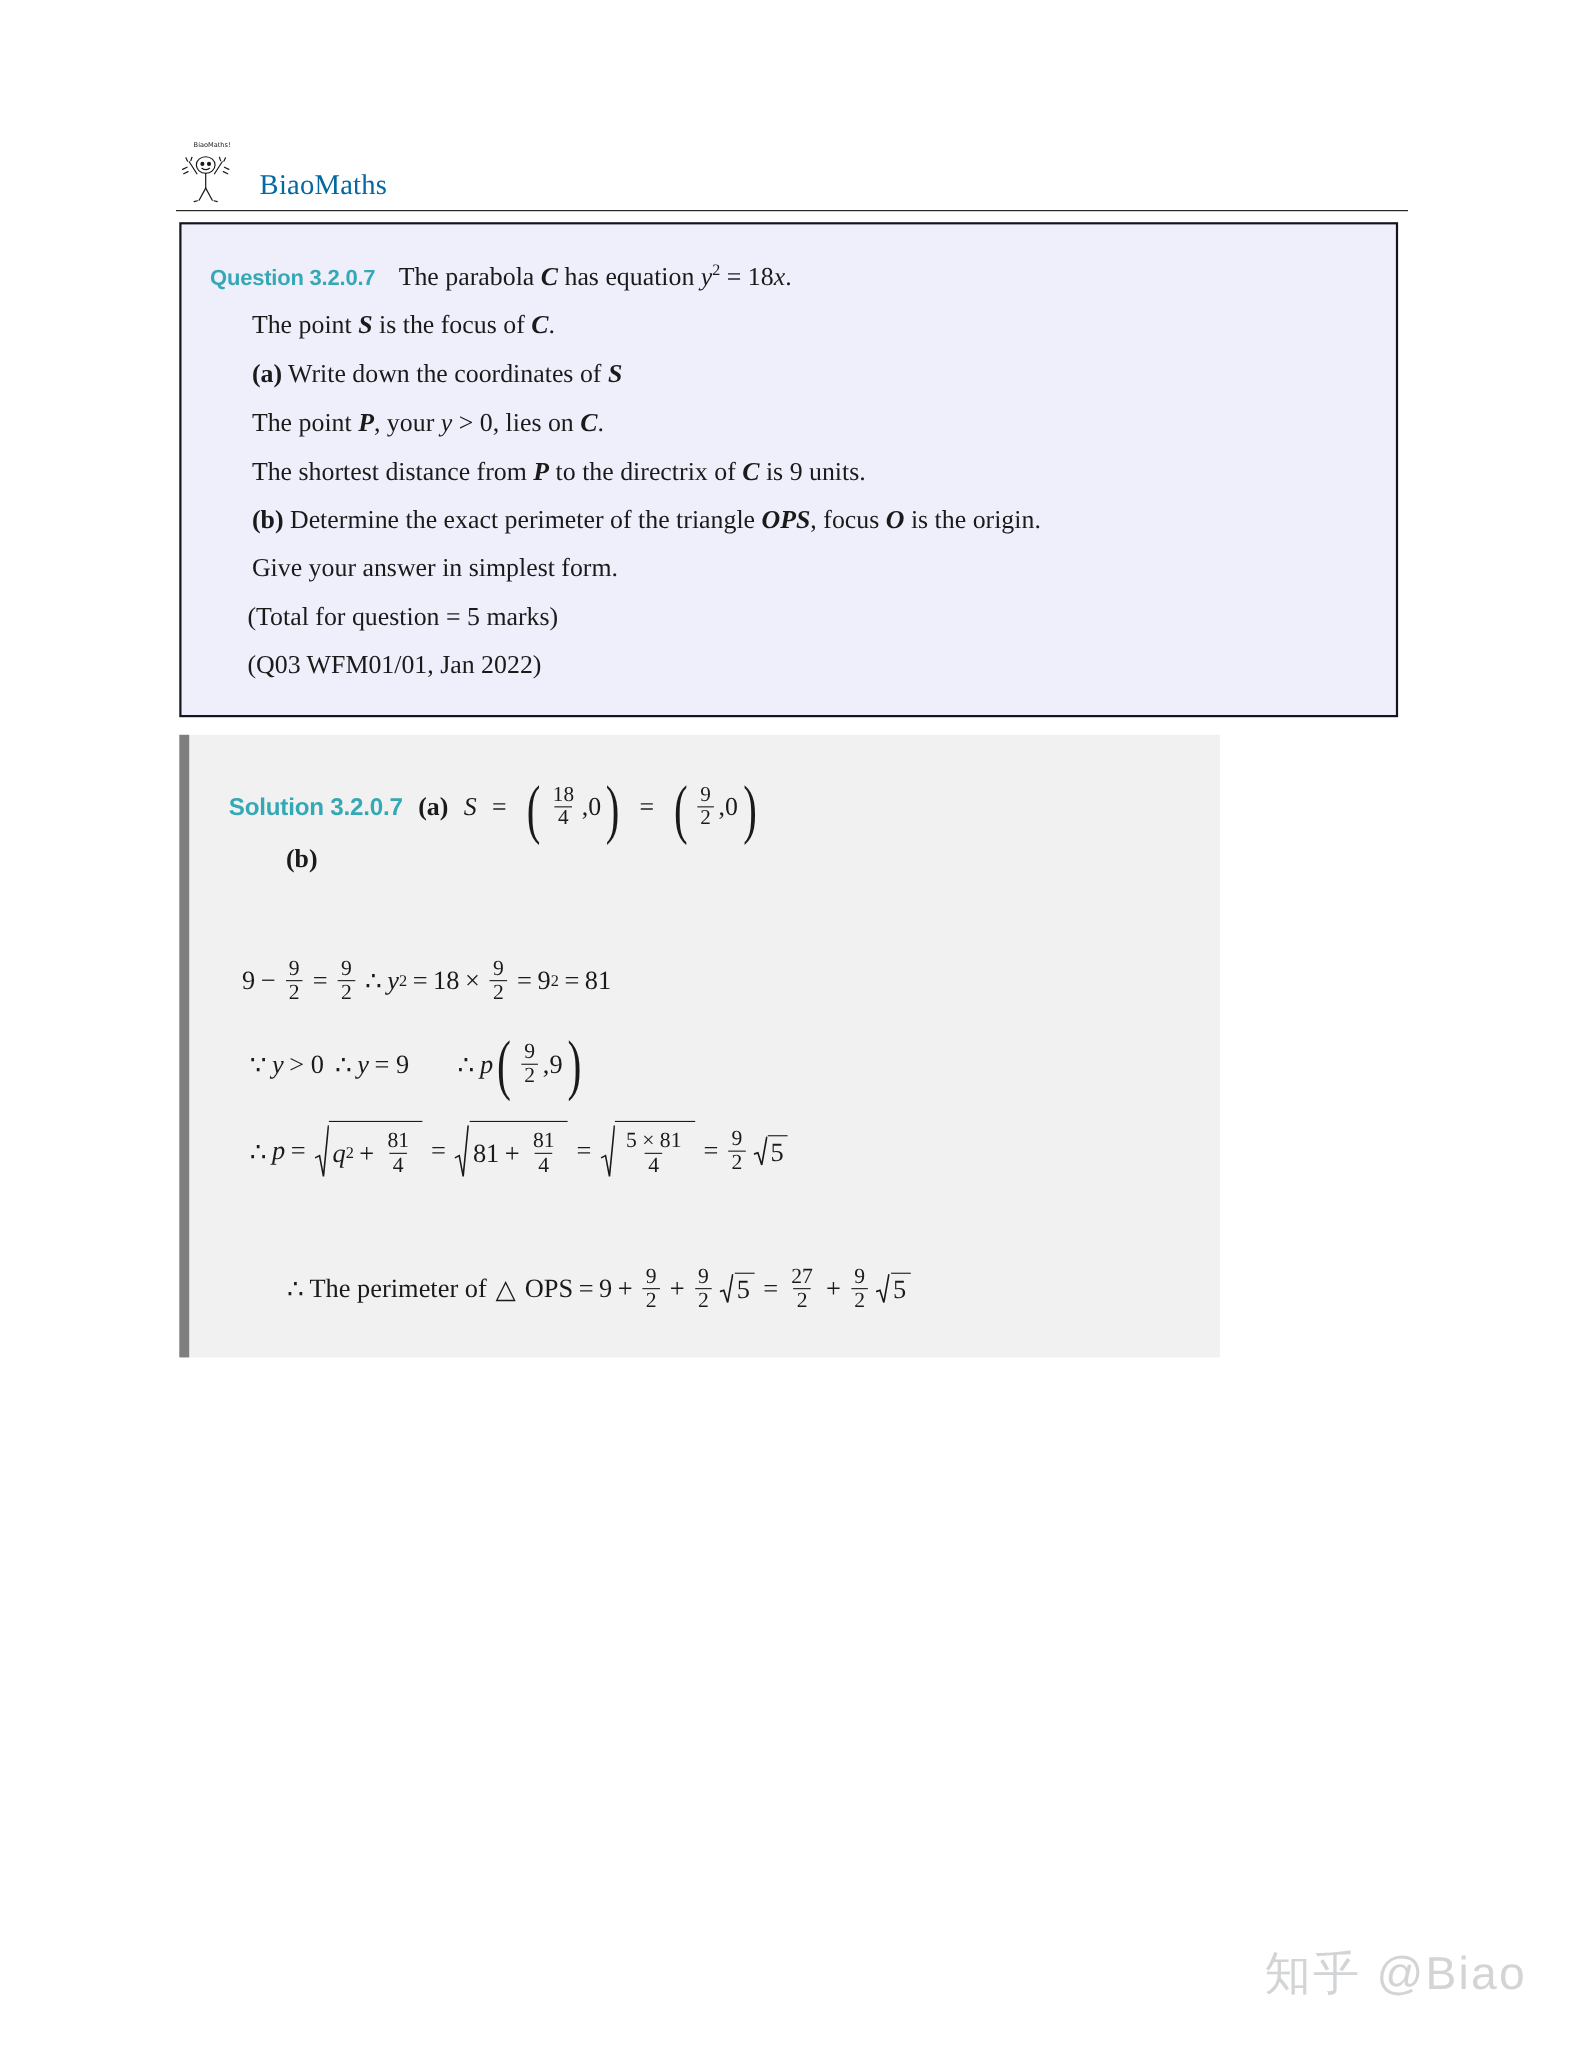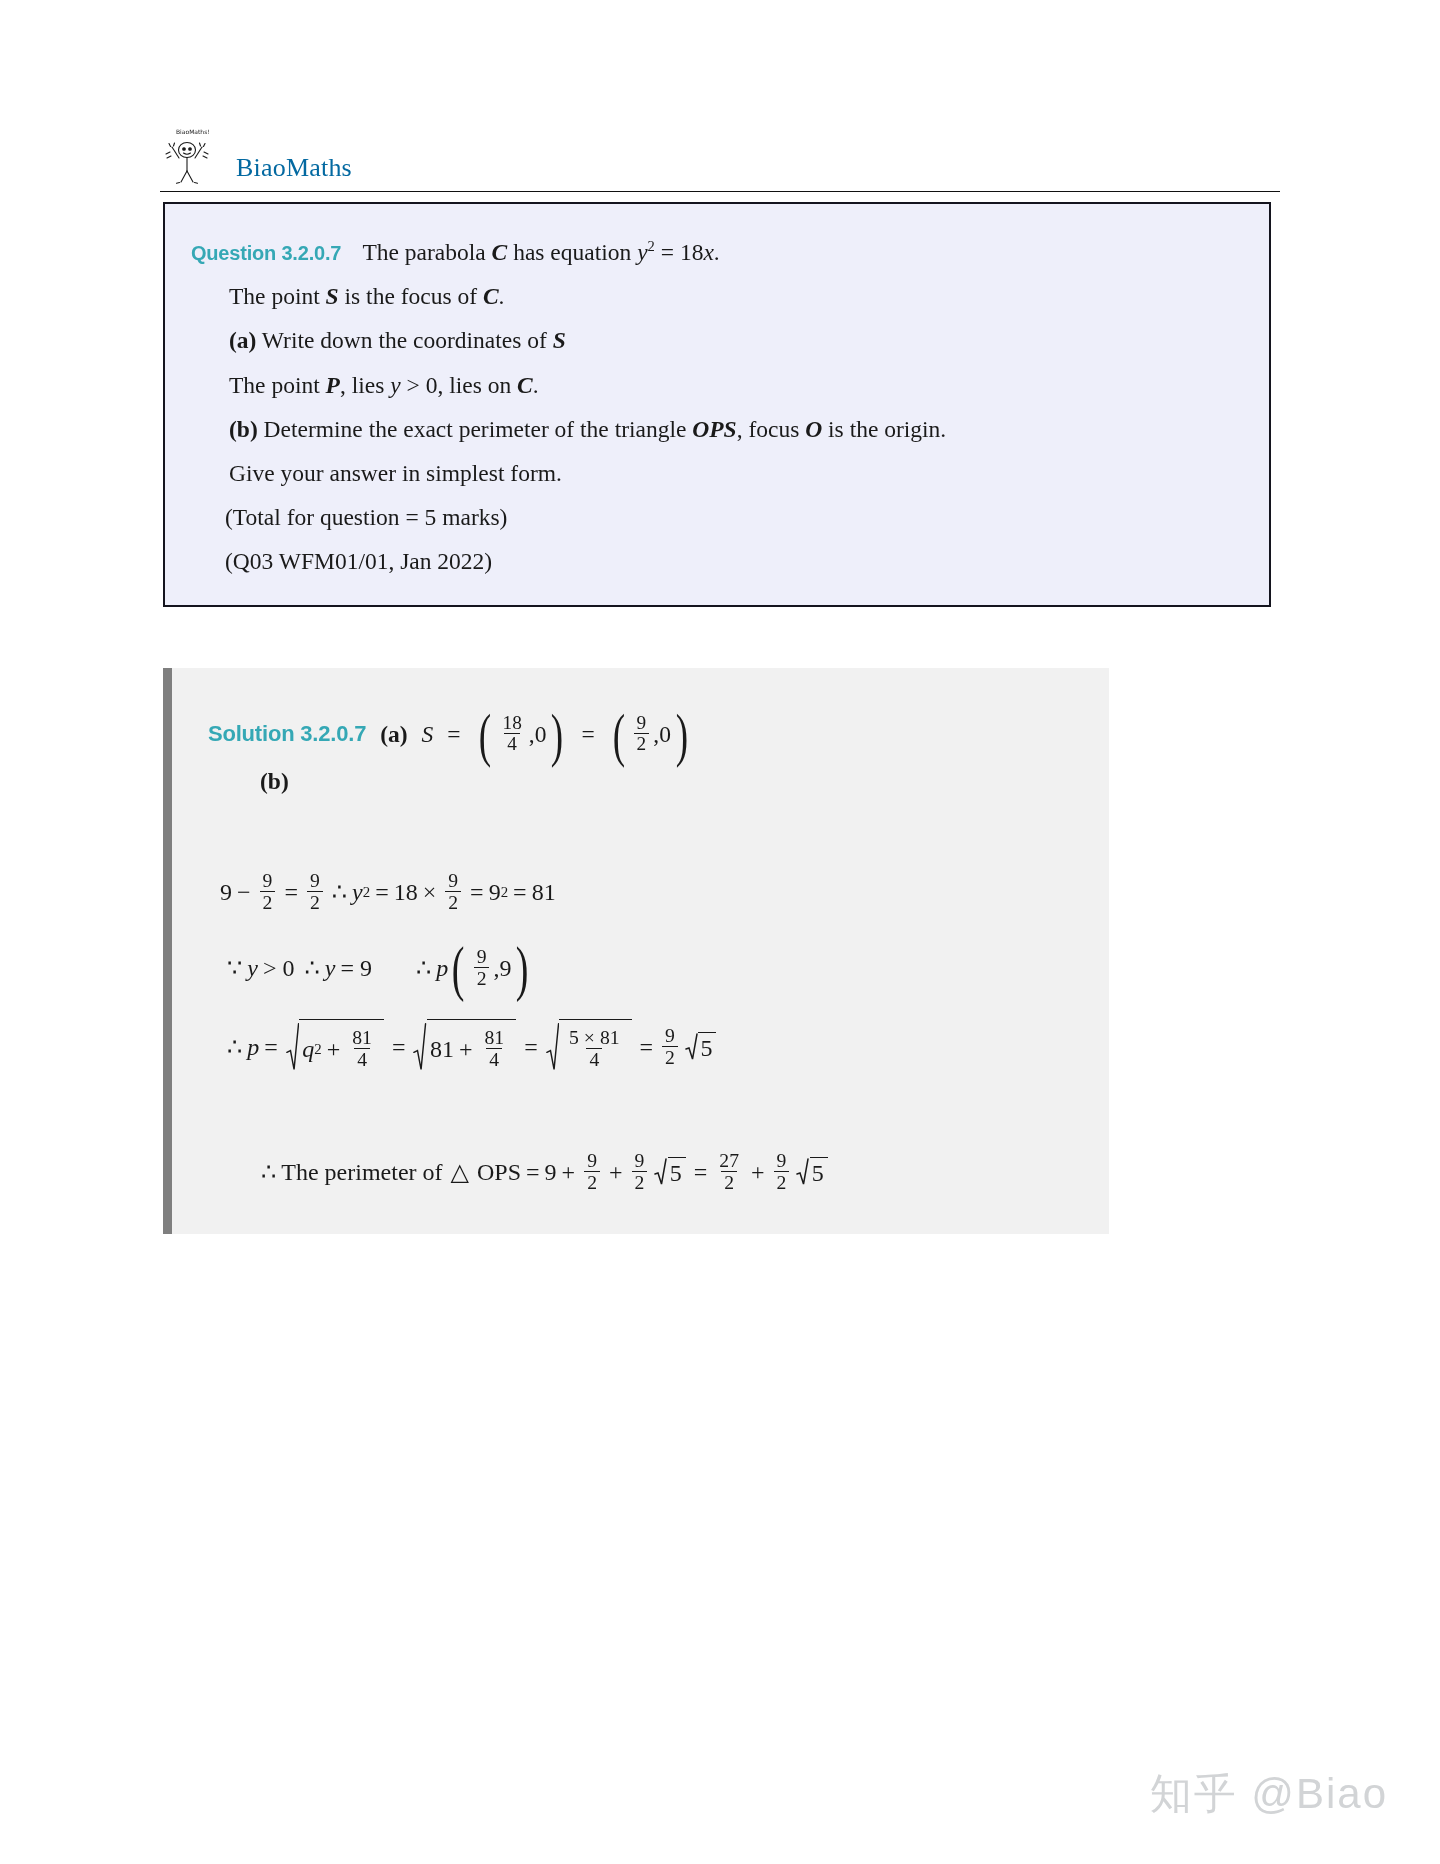--- a/index.html
+++ b/index.html
@@ -274,26 +274,33 @@
     </div>
 
     <div class="q-line indent">
       <span class="bd">(a)</span>
       <span>Write down the coordinates of</span>
       <span class="it bd">S</span>
     </div>
 
     <div class="q-line indent">
       <span>The point</span>
-      <span class="it bd">P</span><span>, lies</span>
+      <span class="it bd">P</span><span>, your</span>
       <span class="it">y</span>
       <span>&gt; 0, lies on</span>
       <span class="it bd">C</span><span>.</span>
     </div>
 
+    <div class="q-line indent">
+      <span>The shortest distance from</span>
+      <span class="it bd">P</span>
+      <span>to the directrix of</span>
+      <span class="it bd">C</span>
+      <span>is 9 units.</span>
+    </div>
 
     <div class="q-line indent">
       <span class="bd">(b)</span>
       <span>Determine the exact perimeter of the triangle</span>
       <span class="it bd">OPS</span><span>, focus</span>
       <span class="it bd">O</span>
       <span>is the origin.</span>
     </div>
 
     <div class="q-line indent">Give your answer in simplest form.</div>

